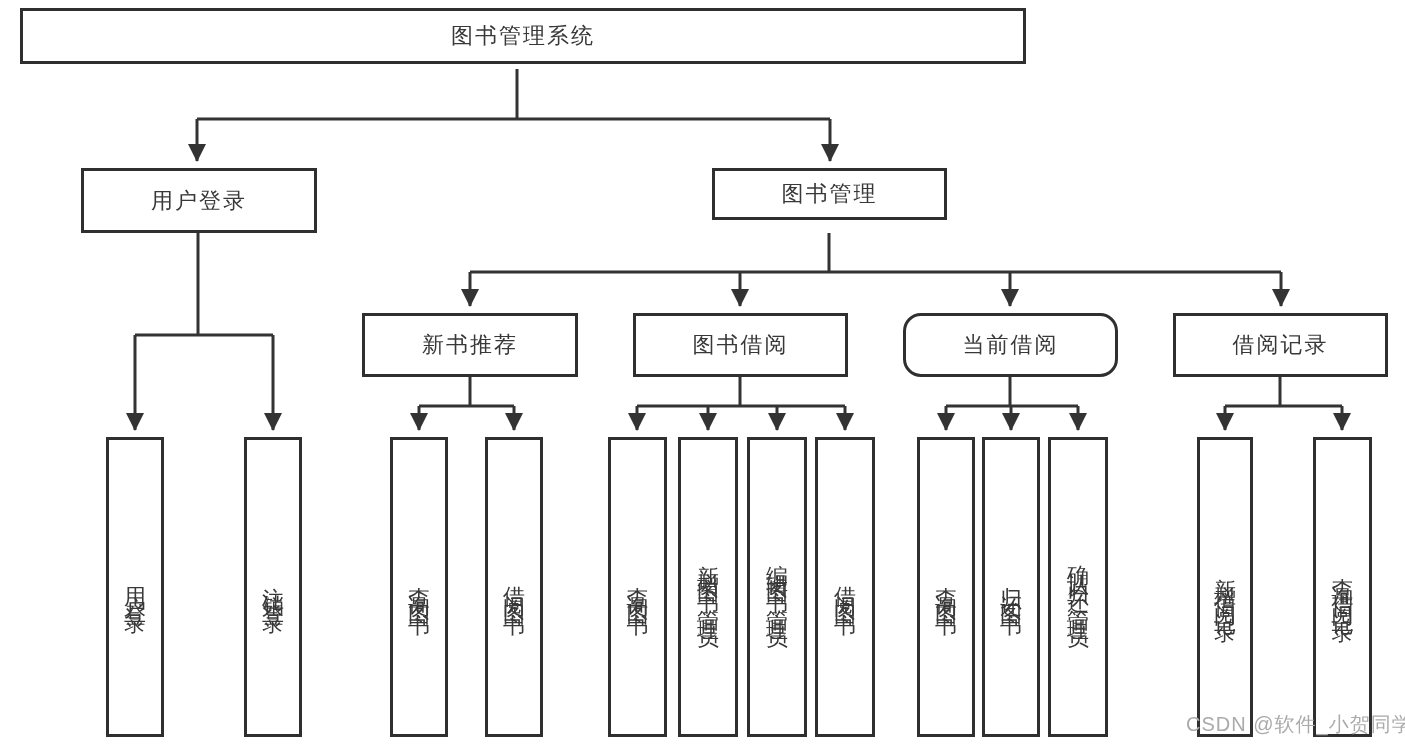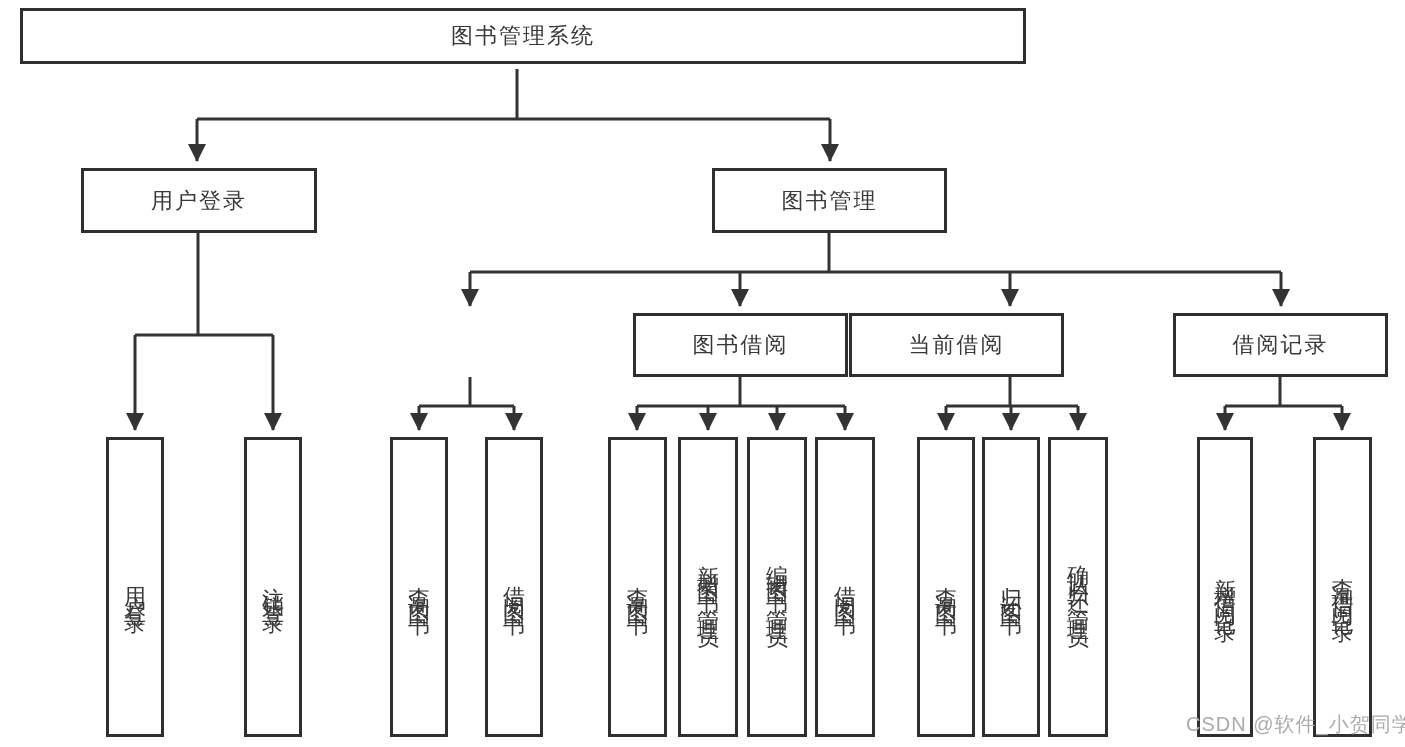--- a/index.html
+++ b/index.html
@@ -54,25 +54,25 @@
     text-orientation: mixed;
     letter-spacing: 9px;
     font-size: 22px;
     line-height: 1;
     white-space: normal;
   }
   
   #n-root  { left: 20px;  top: 8px;  width: 1006px; height: 56px; }
   
   #n-login { left: 81px;  top: 168px; width: 236px; height: 65px; }
-  #n-mgmt  { left: 712px; top: 168px; width: 235px; height: 65px; }
+  #n-mgmt  { left: 712px; top: 168px; width: 235px; height: 52px; }
   
   #n-rec   { left: 362px;  top: 313px; width: 216px; height: 64px; }
   #n-bor   { left: 633px;  top: 313px; width: 215px; height: 64px; }
-  #n-cur   { left: 849px;  top: 313px; width: 215px; height: 64px; }
+  #n-cur   { left: 903px;  top: 313px; width: 215px; height: 64px; border-radius: 18px; }
   #n-hist  { left: 1173px; top: 313px; width: 215px; height: 64px; }
   
   .leaf { top: 437px; height: 300px; }
   #lf-1  { left: 106px;  width: 58px; }
   #lf-2  { left: 244px;  width: 58px; }
   #lf-3  { left: 390px;  width: 58px; }
   #lf-4  { left: 485px;  width: 58px; }
   #lf-5  { left: 608px;  width: 59px; }
   #lf-6  { left: 678px;  width: 60px; }
   #lf-7  { left: 747px;  width: 60px; }
@@ -143,20 +143,21 @@
     <path class="ln" d="M1225 406 L1342 406"></path>
     <path class="ln" d="M1225 406 L1225 430" marker-end="url(#arw)"></path>
     <path class="ln" d="M1342 406 L1342 430" marker-end="url(#arw)"></path>
   </svg>
 
   <div class="box" id="n-root">图书管理系统</div>
 
   <div class="box" id="n-login">用户登录</div>
   <div class="box" id="n-mgmt">图书管理</div>
 
+  <div class="box" id="n-rec">新书推荐</div>
   <div class="box" id="n-bor">图书借阅</div>
   <div class="box" id="n-cur">当前借阅</div>
   <div class="box" id="n-hist">借阅记录</div>
 
   <div class="box vbox leaf" id="lf-1">用户登录</div>
   <div class="box vbox leaf" id="lf-2">注销登录</div>
   <div class="box vbox leaf" id="lf-3">查询图书</div>
   <div class="box vbox leaf" id="lf-4">借阅图书</div>
   <div class="box vbox leaf" id="lf-5">查询图书</div>
   <div class="box vbox leaf" id="lf-6">新增图书（管理员）</div>

